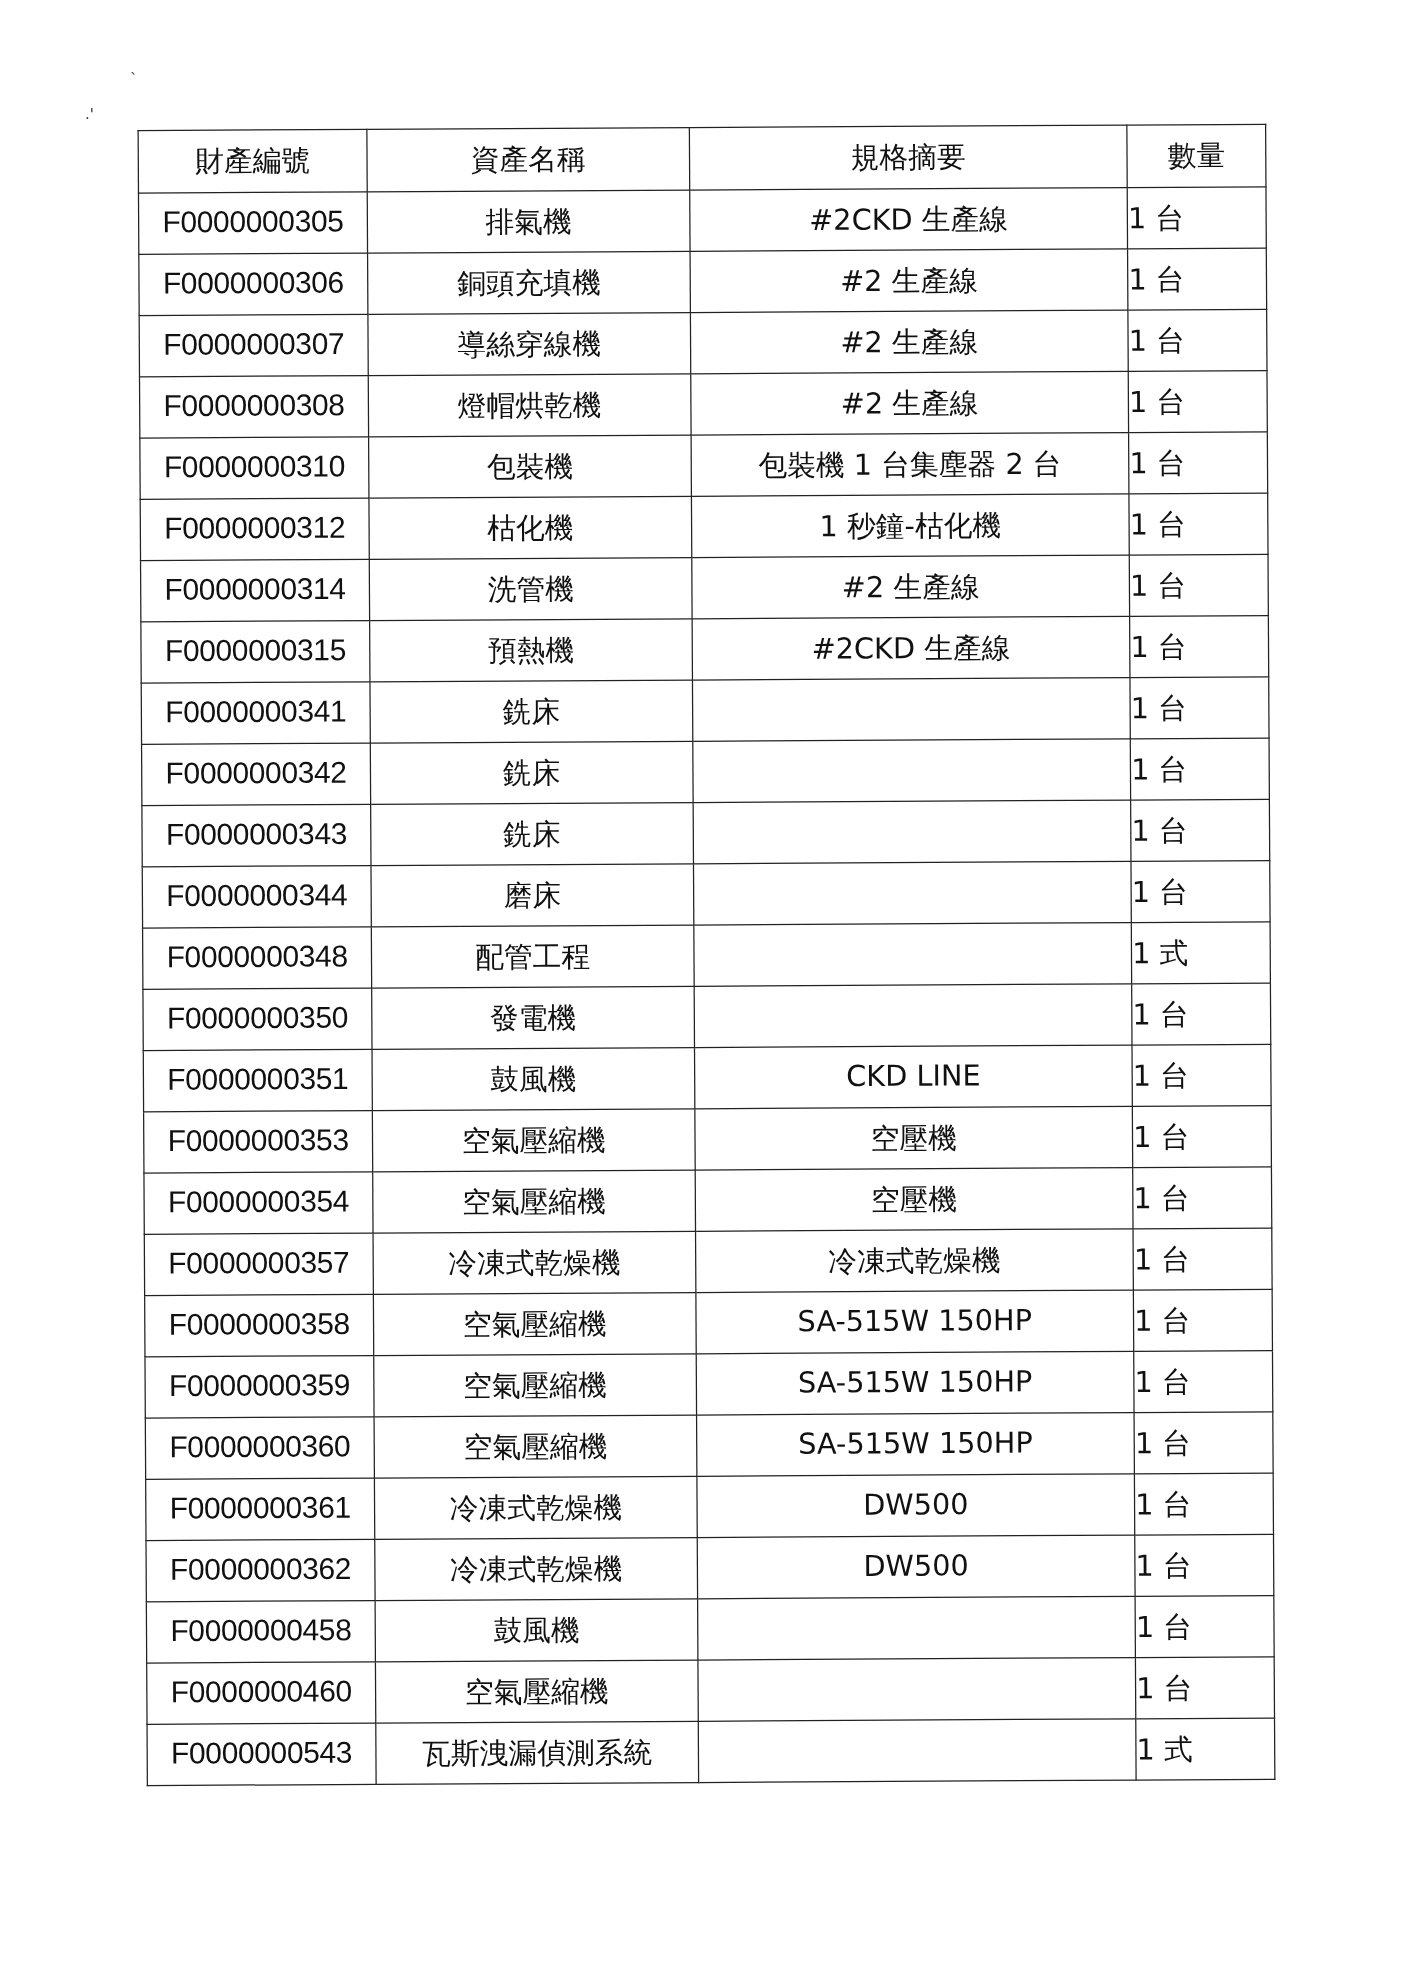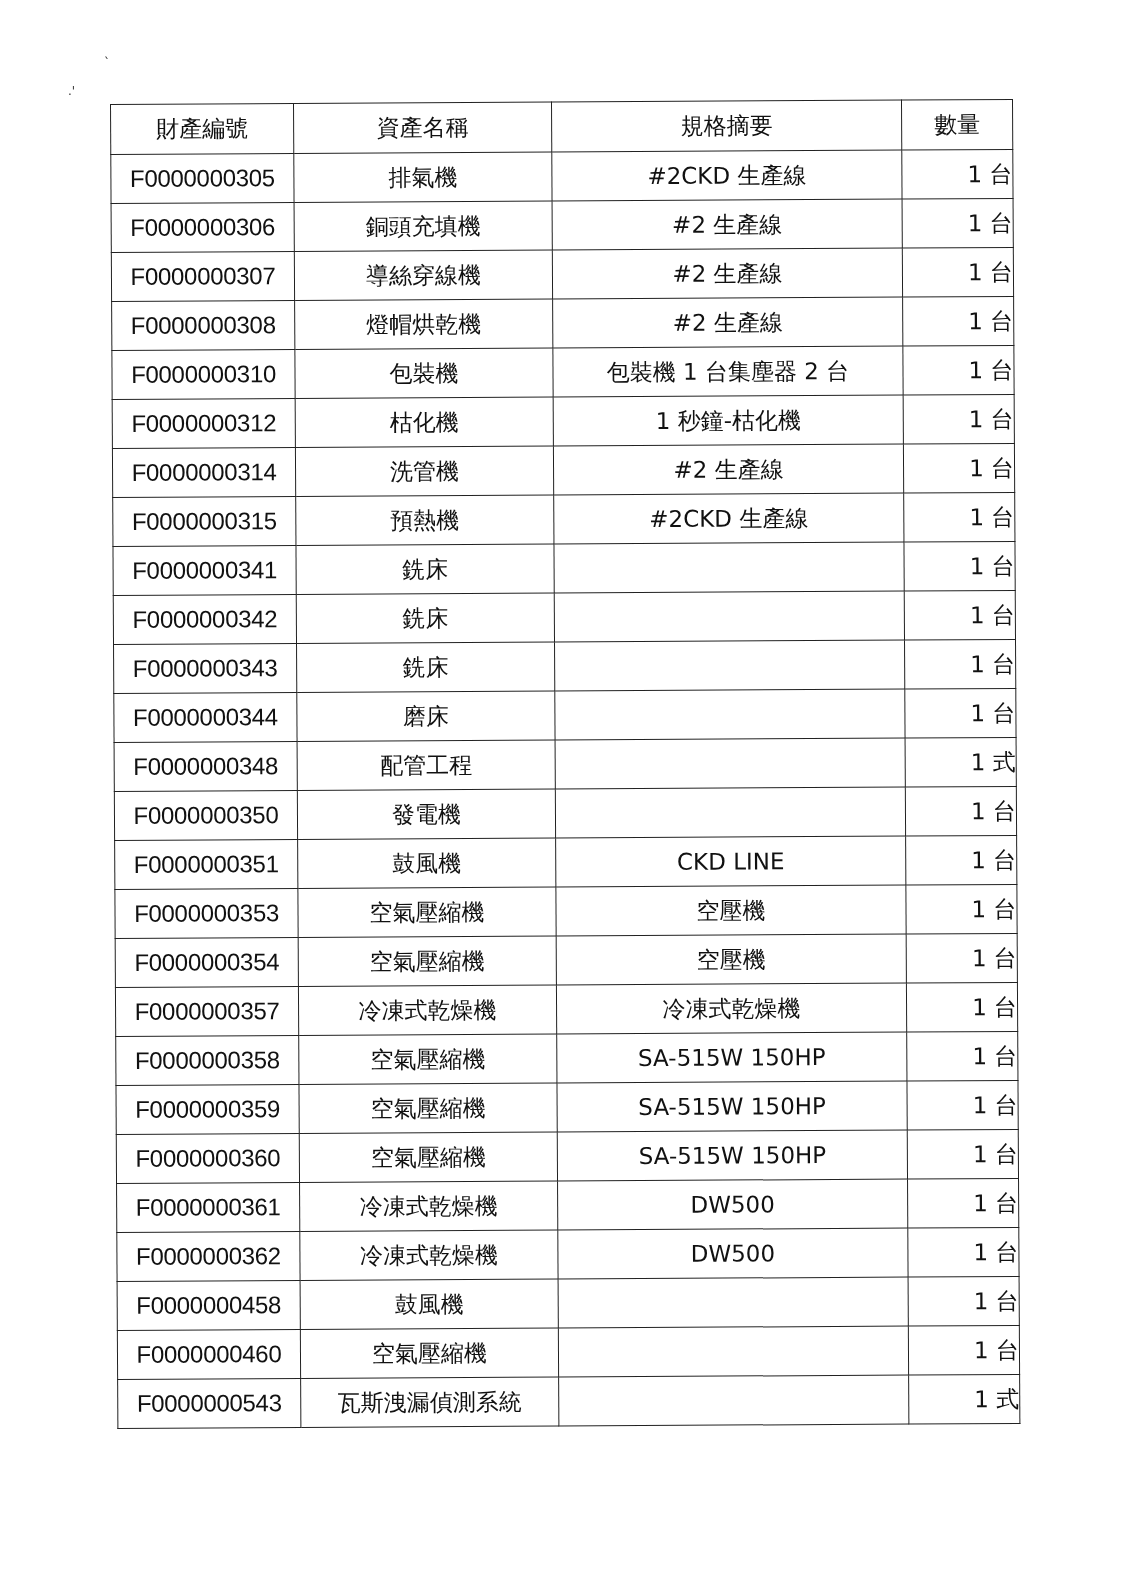--- a/index.html
+++ b/index.html
@@ -15,21 +15,21 @@
   table { border-collapse: collapse; width: 902px; table-layout: fixed; }
   col.c1 { width: 183px; } col.c2 { width: 258px; } col.c3 { width: 350px; } col.c4 { width: 111px; }
   th, td {
     border: 1.5px solid #222; height: 48px; padding: 0;
     text-align: center; vertical-align: middle; font-size: 23px; font-weight: normal;
     white-space: nowrap;
   }
   th { height: 49px; }
   td.code { font-family: "Liberation Sans", sans-serif; font-size: 24px; letter-spacing: -0.3px; }
   td.spec { font-size: 23px; }
-  td.qty { text-align: right; }
+  td.qty { text-align: left; }
 </style>
 </head>
 <body>
 
 <span class="speck" style="left:104px;top:56px;">`</span>
 <span class="speck" style="left:68px;top:84px;">.'</span>
 
 <div class="table-wrap">
   <table>
     <colgroup>

